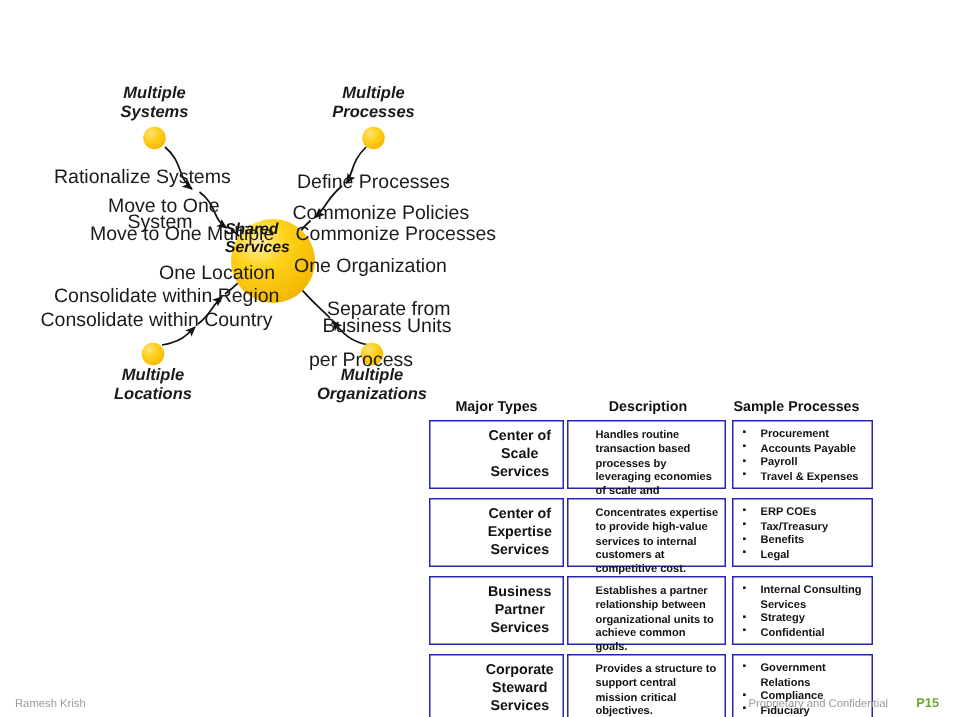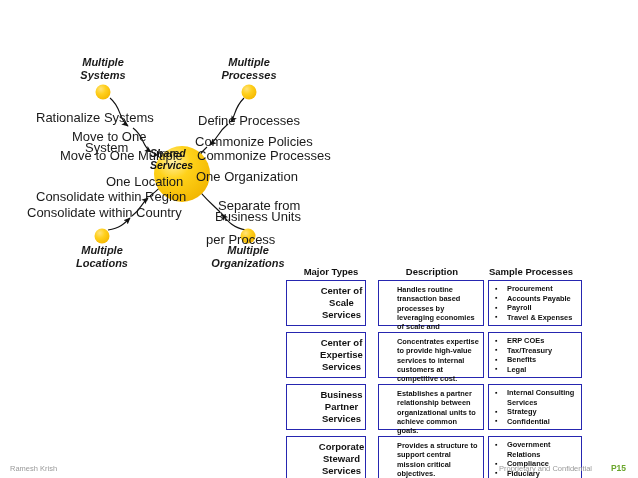--- a/index.html
+++ b/index.html
@@ -104,21 +104,21 @@
   .mx-cell {
     position: absolute;
     top: 0;
     box-sizing: border-box;
     border: 1.6px solid #2626b0;
     background: #ffffff;
     height: 46px;
   }
   .mx-cell.type {
     left: 0;
-    width: 80px;
+    width: 90px;
     display: flex;
     align-items: center;
     justify-content: flex-end;
     padding-left: 31px;
   }
   .mx-cell.desc {
     left: 92px;
     width: 106px;
     padding: 4px 4px 2px 18px;
   }

